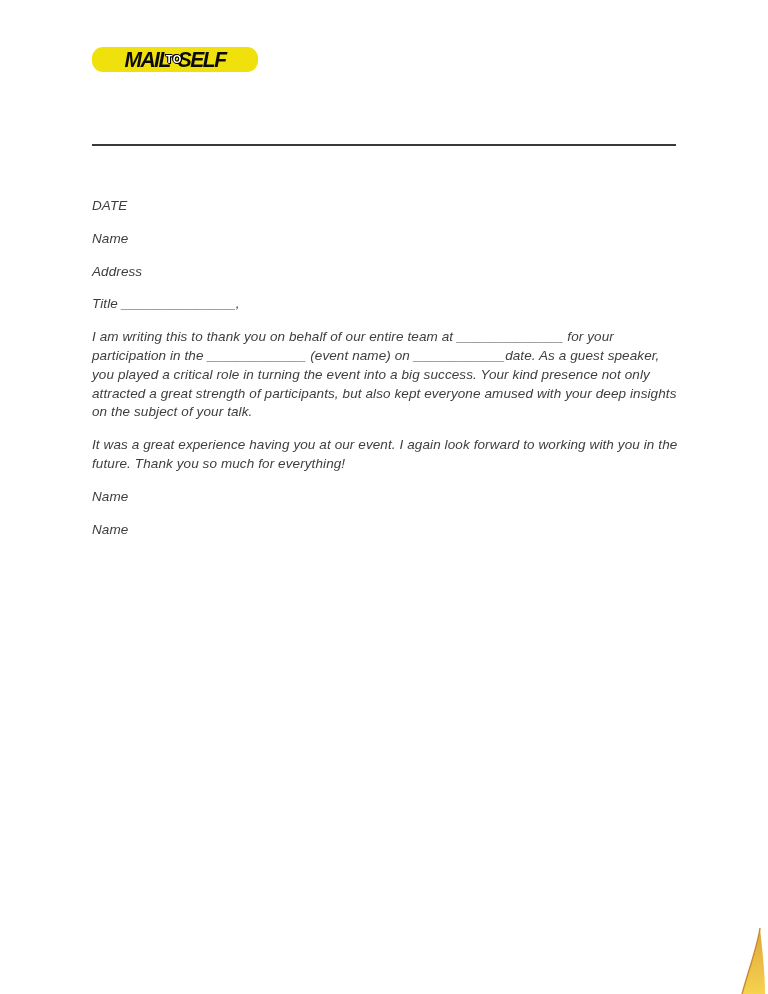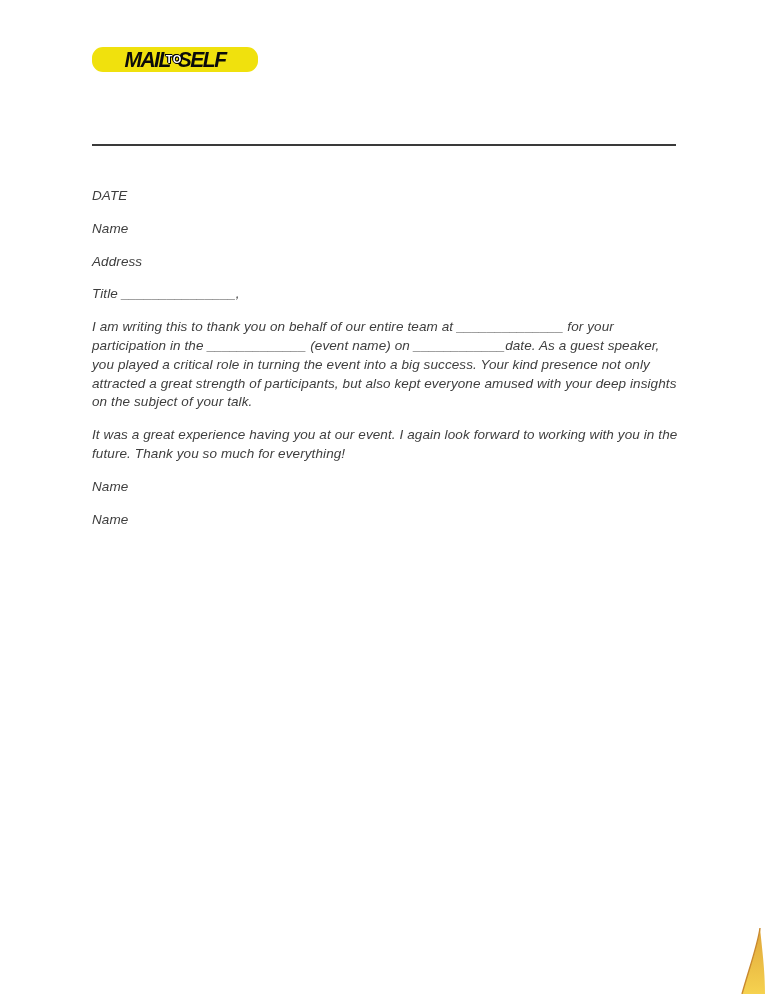--- a/index.html
+++ b/index.html
@@ -57,21 +57,21 @@
     top: 144px;
     width: 584px;
     height: 2px;
     border: none;
     margin: 0;
   }
   
   .letter {
     position: absolute;
     left: 92px;
-    top: 187px;
+    top: 197px;
     width: 586px;
   }
   .letter p {
     margin: 0 0 14px 0;
     font-style: italic;
     font-size: 13.5px;
     line-height: 18.8px;
     letter-spacing: 0.1px;
   }
   

